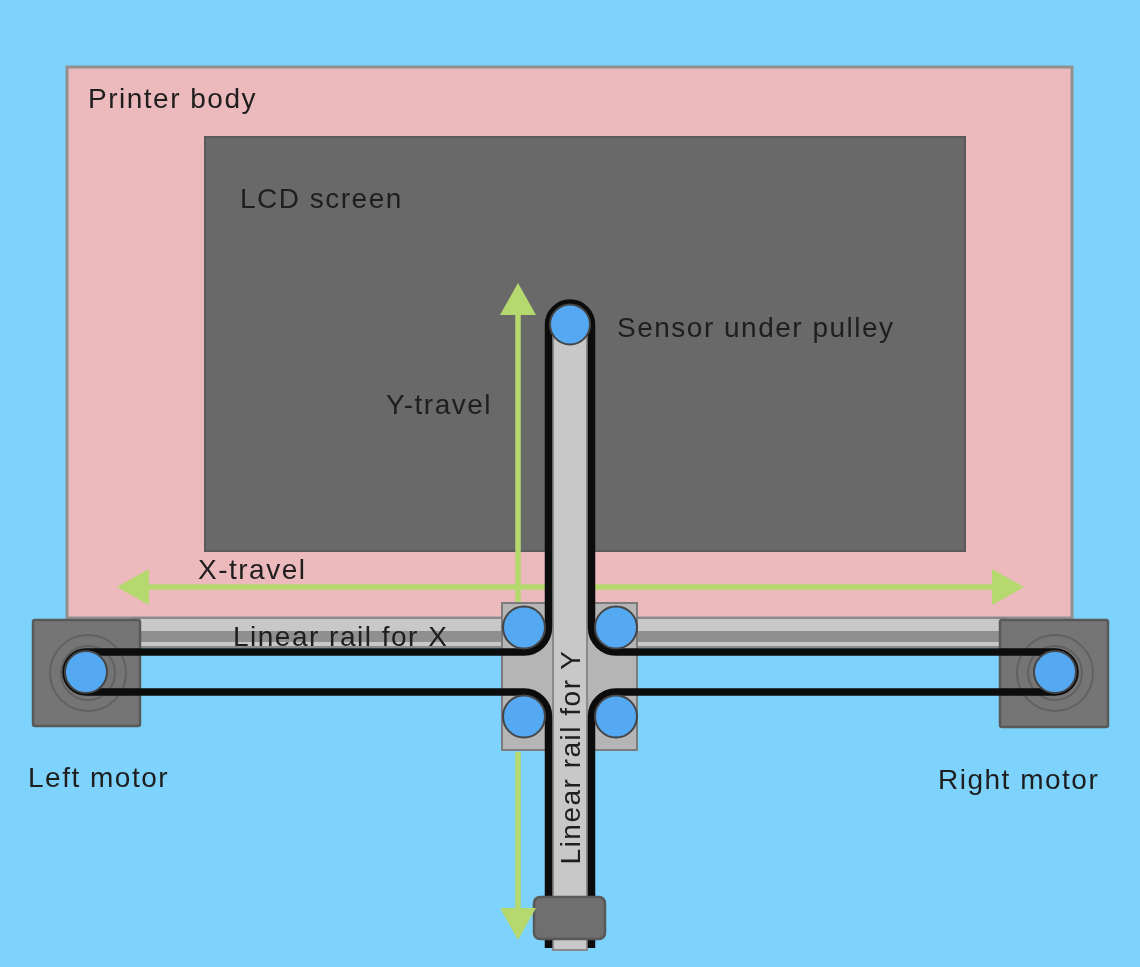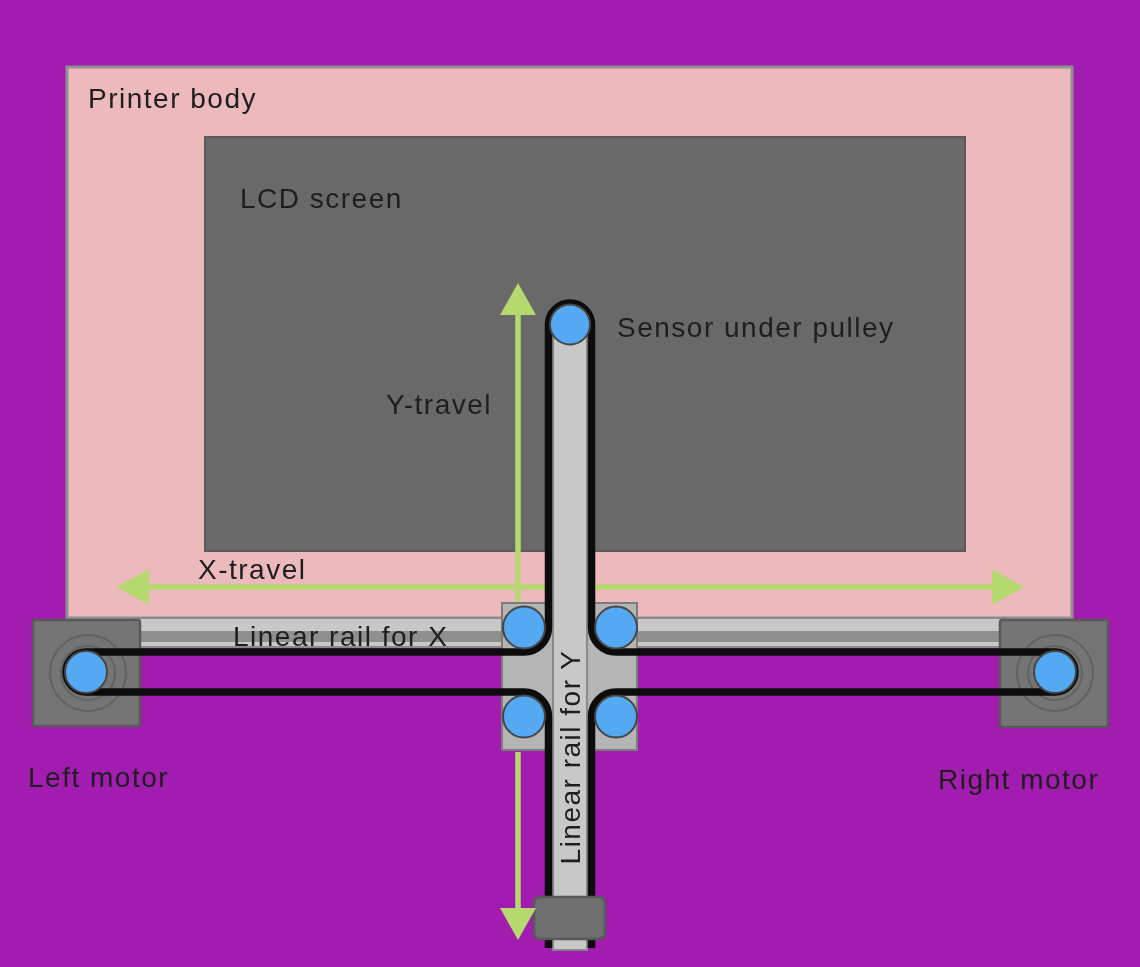--- a/index.html
+++ b/index.html
@@ -8,21 +8,21 @@
     background: #ffffff;
     width: 1140px;
     height: 967px;
     overflow: hidden;
     font-family: "Liberation Sans", "DejaVu Sans", sans-serif;
   }
   .stage {
     position: relative;
     width: 1140px;
     height: 967px;
-    background: #a21caf;
+    background: #7dd3fc;
   }
   svg { display: block; }
   .lbl {
     font-family: "Liberation Sans", "DejaVu Sans", sans-serif;
     font-size: 28px;
     letter-spacing: 1.5px;
   }
 </style>
 </head>
 <body>

